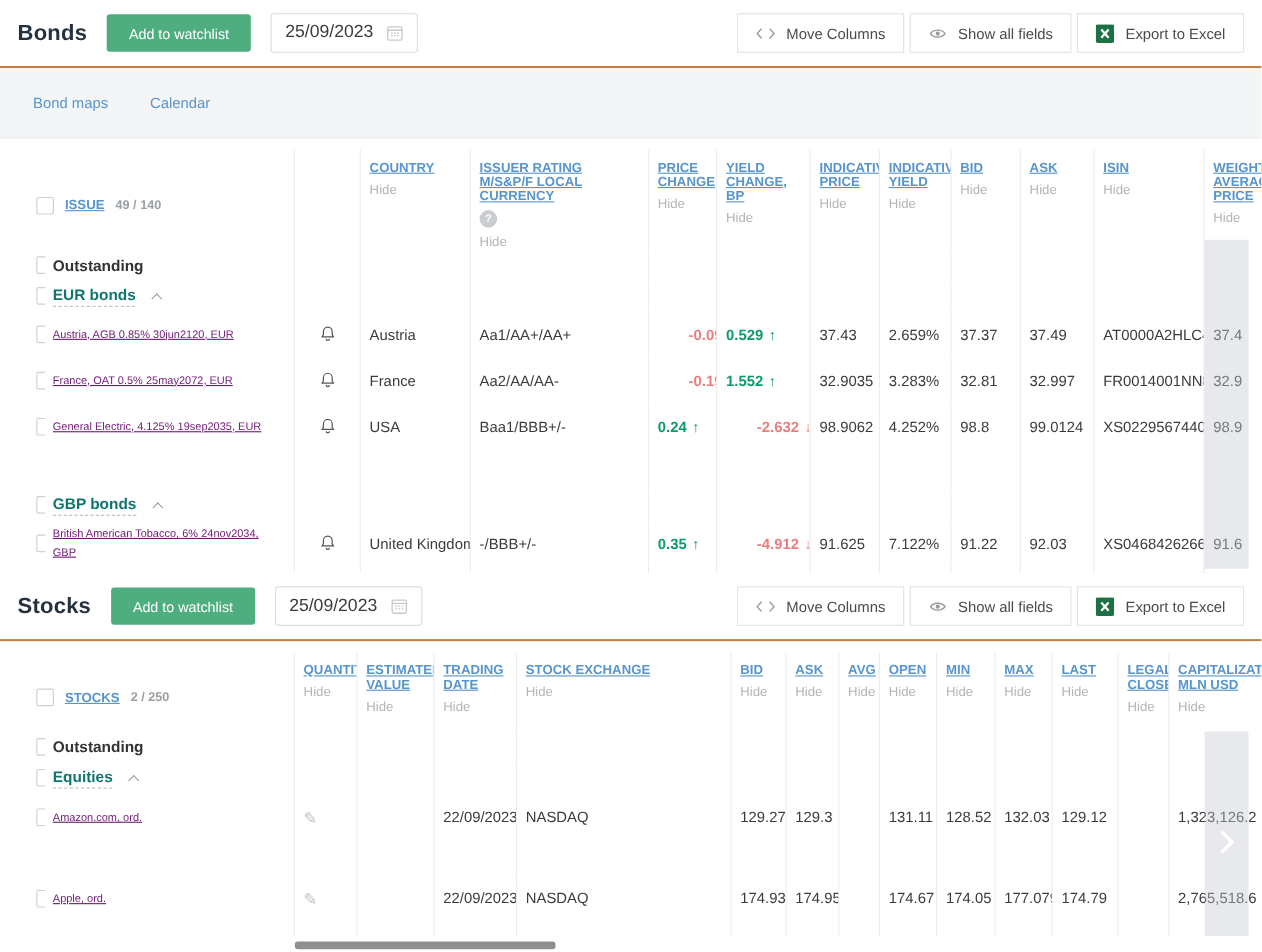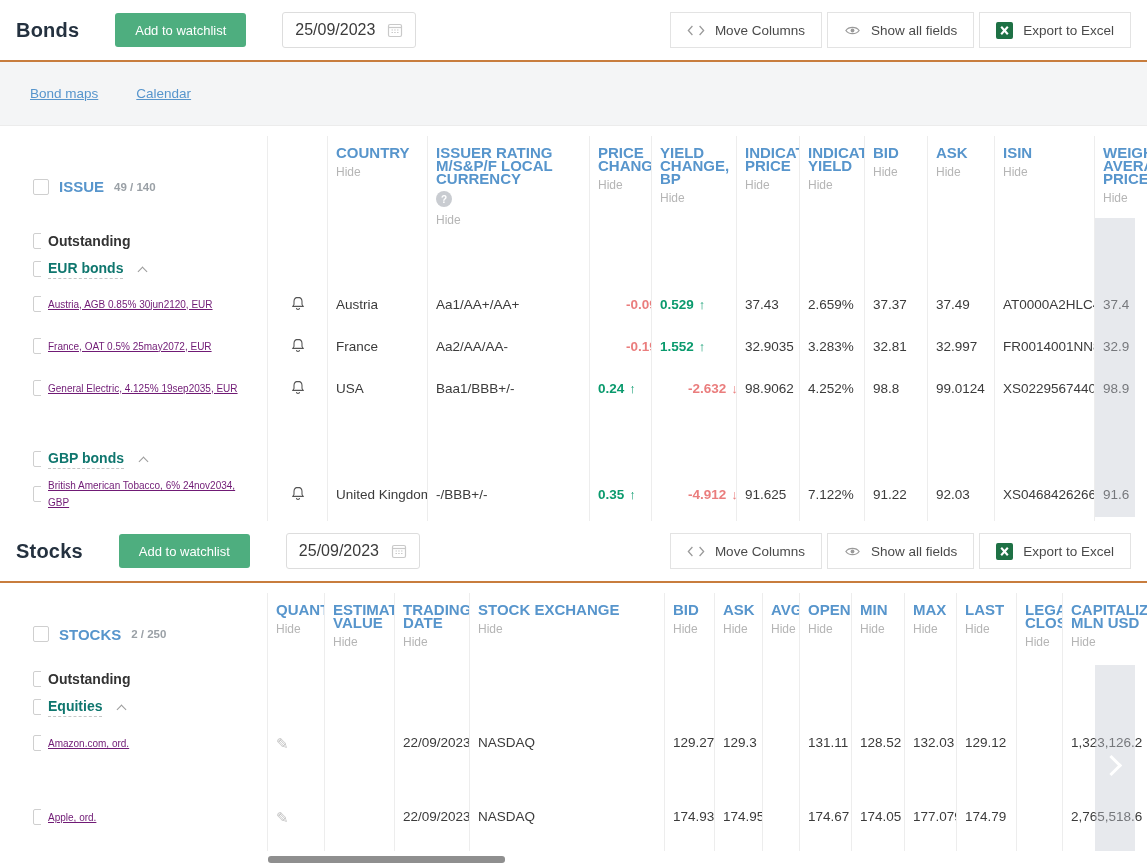--- a/index.html
+++ b/index.html
@@ -1,56 +1,56 @@
 <!DOCTYPE html>
 <html><head>
 <meta charset="utf-8">
 <style>
   * { margin:0; padding:0; box-sizing:border-box; }
   html,body { background:#fff; }
   .page { width:1147px; height:865px; overflow:hidden; position:relative;
           font-family:"Liberation Sans", sans-serif; color:#3b3b3b; background:#fff; }
 
   
-  .sec-head { display:flex; align-items:center; gap:36px; padding:12px 16px;
+  .sec-head { display:flex; align-items:center; gap:18px; padding:12px 16px;
               border-bottom:2px solid #c87d3e; }
   .sec-title { font-size:20px; font-weight:bold; color:#24313f; letter-spacing:.2px; }
   .btn-green { background:#4eae7f; color:#fff; border:none; border-radius:3px;
                height:34px; padding:0 20px; font-size:13px; font-family:inherit; cursor:pointer; }
   .datebox { display:flex; align-items:center; gap:10px; background:#fff;
              border:1px solid #ddd; border-radius:3px; height:36px; padding:0 12px; }
   .datebox input { border:none; outline:none; width:82px; font-size:16px; color:#3b3b3b;
                    font-family:inherit; background:transparent; }
   .toolbar { margin-left:auto; display:flex; gap:5px; }
   .btn-tool { display:flex; align-items:center; gap:10px; background:#fff;
               border:1px solid #e3e3e3; height:36px; padding:0 16px; font-size:13.5px;
               color:#4a4a4a; font-family:inherit; cursor:pointer; }
 
   
   .tabs { background:#f4f5f6; height:64px; display:flex; align-items:center; gap:38px;
           padding:0 30px; border-bottom:1px solid #ececec; }
-  .tab-link { color:#5795cc; font-size:13.5px; text-decoration:underline; cursor:pointer; }
+  .tab-link { color:#5795cc; font-size:13.5px; cursor:pointer; }
 
   
   .twrap { position:relative; padding-top:10px; background:#fff; }
   .grid { display:grid; }
   .gb { grid-template-columns:40px 228px 60px 100px 162px 62px 85px 63px 65px 63px 67px 100px minmax(0,1fr); }
   .gs { grid-template-columns:40px 228px 57px 70px 75px 195px 50px 48px 37px 52px 53px 52px 60px 46px minmax(0,1fr); }
   .r { display:contents; }
   .cell { display:flex; align-items:center; padding:0 8px; overflow:hidden; min-width:0; }
   .bR { border-right:1px solid #ededed; }
   .cbc { padding-left:33px; }
 
   .ghead .cell { flex-direction:column; align-items:flex-start; justify-content:flex-start;
                  padding-top:10px; }
   .ghead-b .cell { min-height:82px; }
   .ghead-s .cell { min-height:72px; }
   .issuehead { flex-direction:row !important; align-items:center !important; gap:10px; }
-  .hl { color:#5795cc; font-weight:bold; font-size:15px; line-height:13px;
-        cursor:pointer; }
+  .hl { color:#5795cc; font-weight:bold; font-size:12px; line-height:13px;
+        text-decoration:underline; cursor:pointer; }
   .hcount { color:#9aa0a6; font-size:11.5px; font-weight:bold; }
   .hide { color:#b5b5b5; font-size:12px; margin-top:6px; cursor:pointer; }
   .help { width:16px; height:16px; border-radius:50%; background:#c9ccd1; color:#fff;
           font-size:10px; font-weight:bold; display:flex; align-items:center;
           justify-content:center; margin-top:6px; }
 
   .r-sm .cell { min-height:28px; }
   .r-md .cell { min-height:42px; }
   .r-am .cell { min-height:74px; align-items:flex-start; padding-top:14px; }
   .r-ap .cell { min-height:56px; align-items:flex-start; padding-top:14px; }

